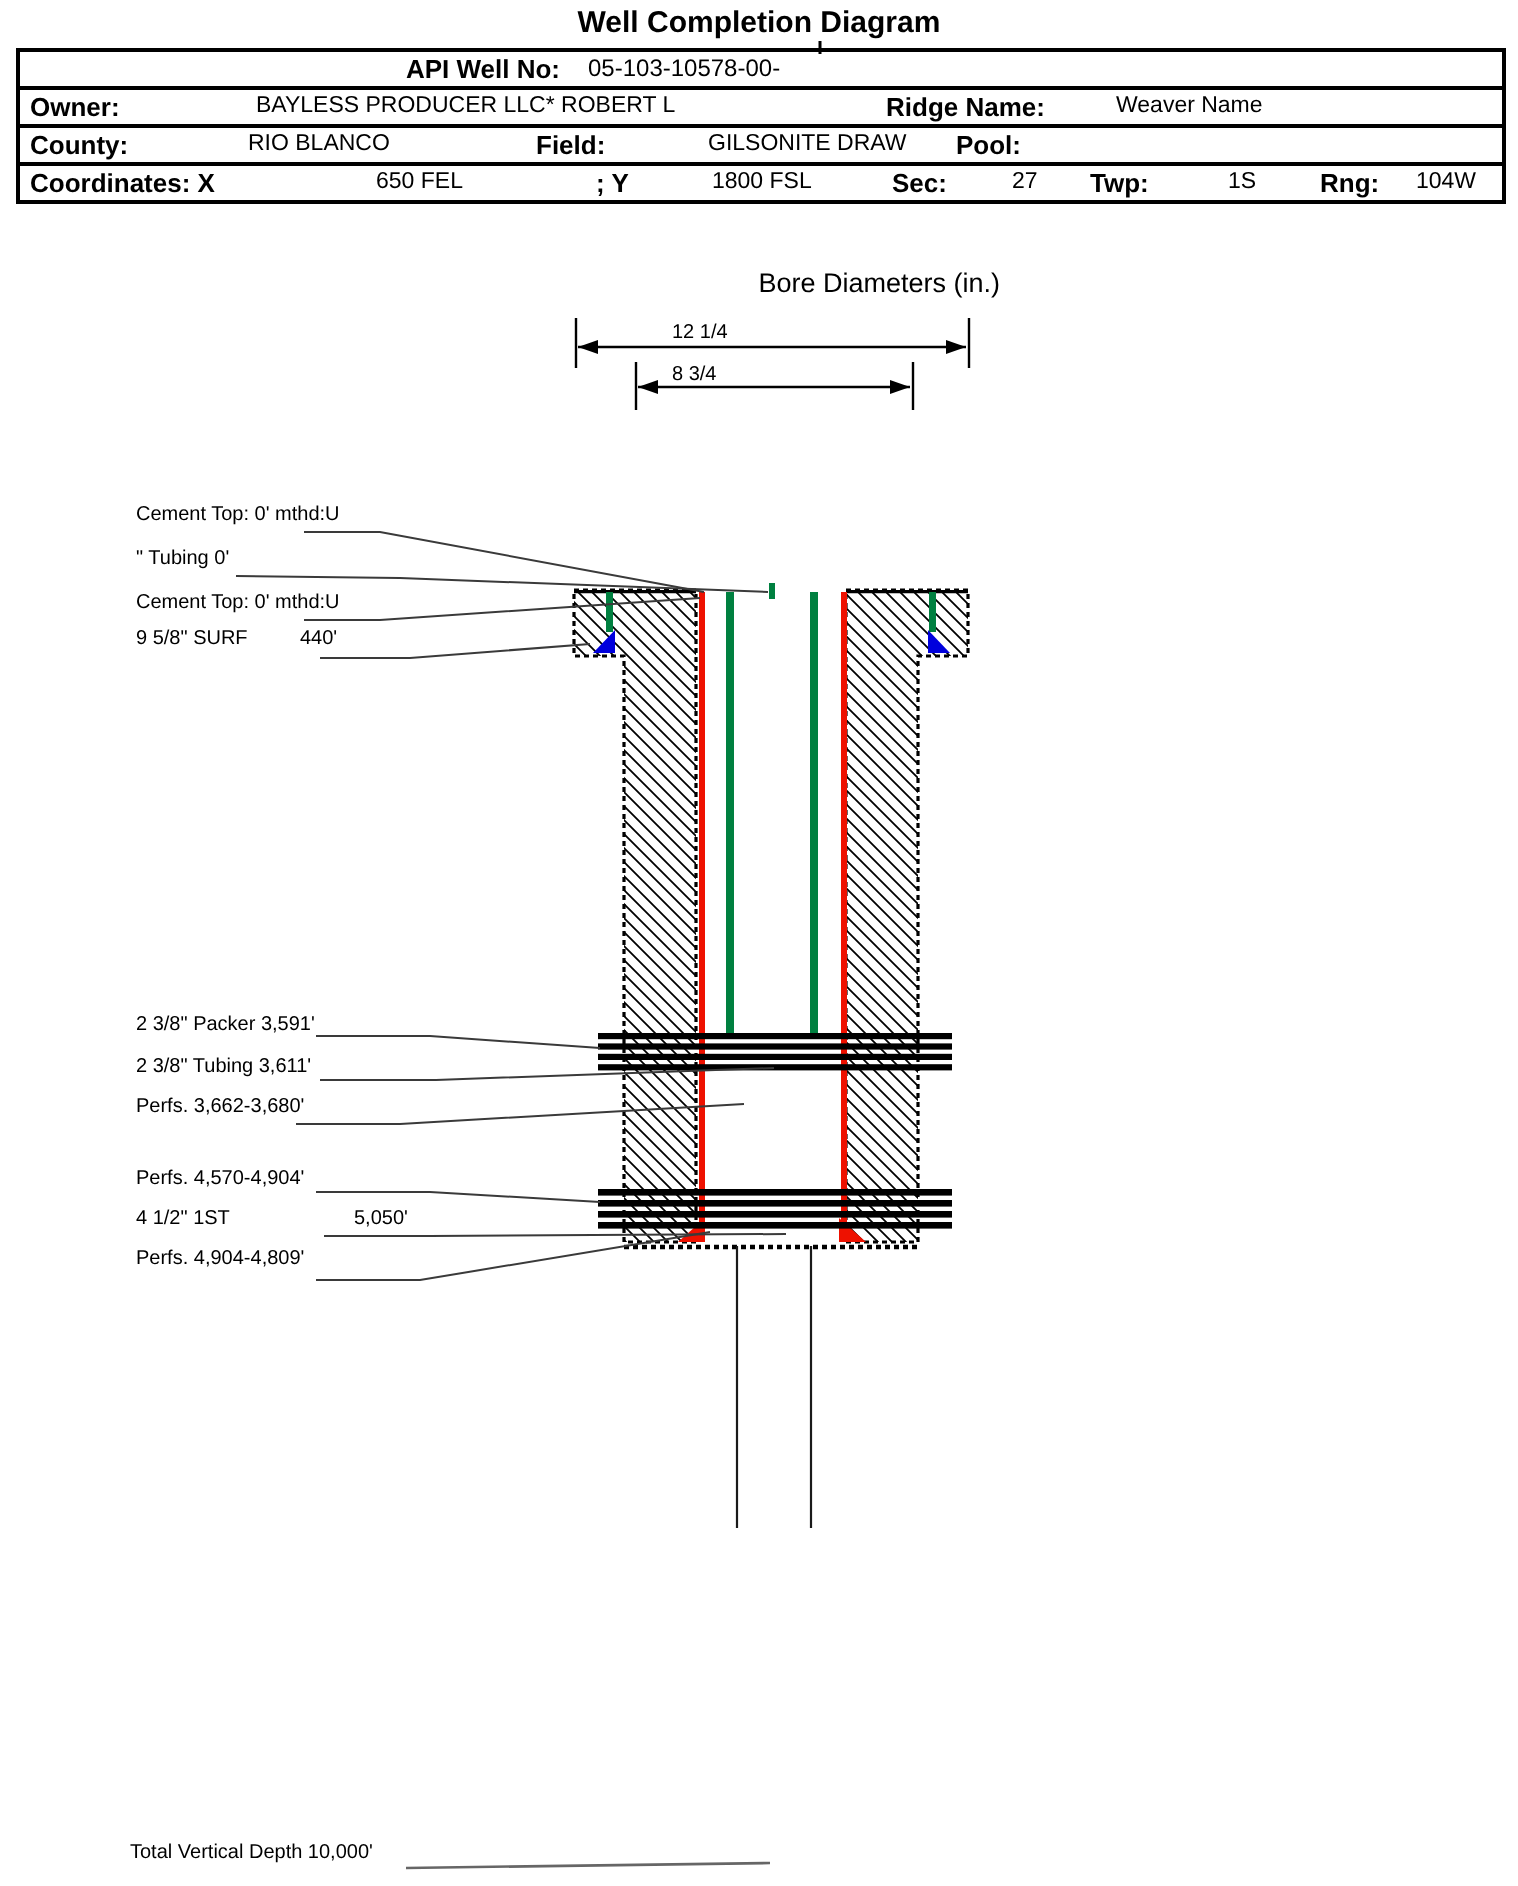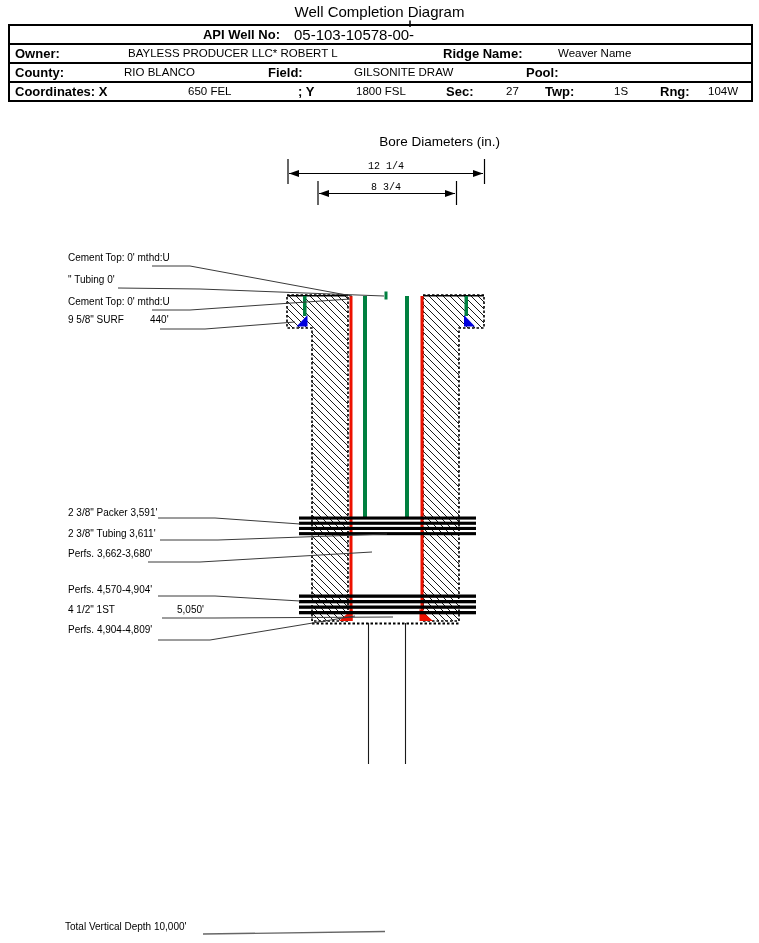--- a/index.html
+++ b/index.html
@@ -1,39 +1,39 @@
 <!DOCTYPE html>
 <html><head>
 <meta charset="utf-8">
 <style>
   html,body{margin:0;padding:0;background:#fff;}
   .page{position:relative;width:759px;height:943px;background:#fff;
         font-family:"Liberation Sans",sans-serif;color:#000;overflow:hidden;}
   .title{position:absolute;top:3px;left:0;width:759px;text-align:center;
-         font-size:15px;font-weight:normal;}
+         font-size:15px;font-weight:bold;}
   .hdr-table{position:absolute;top:24px;left:8px;width:741px;border:2px solid #000;}
   .row{position:relative;height:17px;}
   .row.bb{border-bottom:2px solid #000;}
   .row span{position:absolute;line-height:17px;white-space:nowrap;}
   .lbl{font-size:13px;font-weight:bold;}
   .val{font-size:11.5px;}
   .api-l{left:145px;width:125px;text-align:right;}
-  .api-v{left:284px;font-size:15px;}
+  .api-v{left:284px;font-size:12px;}
   .owner-l{left:5px;} .owner-v{left:118px;}
   .wname-l{left:433px;} .wname-v{left:548px;}
   .county-l{left:5px;} .county-v{left:114px;}
   .field-l{left:258px;} .field-v{left:344px;}
-  .pool-l{left:516px;} .pool-v{left:540px;}
+  .pool-l{left:468px;} .pool-v{left:540px;}
   .coord-l{left:5px;} .xv{left:178px;} .yl{left:288px;} .yv{left:346px;}
   .sec-l{left:436px;} .sec-v{left:496px;} .twp-l{left:535px;} .twp-v{left:604px;}
   .rng-l{left:650px;} .rng-v{left:698px;}
   .note{position:absolute;top:99px;left:0;width:759px;text-align:center;font-size:10px;}
   .bore-title{position:absolute;top:134px;left:280px;width:220px;text-align:right;
               font-size:13.5px;}
-  .dim-label{position:absolute;left:336px;width:100px;text-align:center;font-size:10px;font-family:Liberation Mono, monospace;}
+  .dim-label{position:absolute;left:336px;width:100px;text-align:left;font-size:10px;}
   .dim1{top:161px;} .dim2{top:182px;}
   .diagram{position:absolute;top:0;left:0;}
   .dlabel{position:absolute;font-size:10px;white-space:nowrap;}
   .dl-a{left:68px;top:252px;} .dl-b{left:68px;top:274px;} .dl-c{left:68px;top:296px;}
   .dl-d{left:68px;top:314px;} .dl-e{left:68px;top:507px;} .dl-f{left:68px;top:528px;}
   .dl-g{left:68px;top:548px;} .dl-h{left:68px;top:584px;} .dl-i{left:68px;top:604px;}
   .dl-j{left:68px;top:624px;} .dl-k{left:65px;top:921px;}
   .part2{position:absolute;top:0;}
   .dl-d .part2{left:82px;} .dl-i .part2{left:75px;margin-left:34px;}
 </style>

